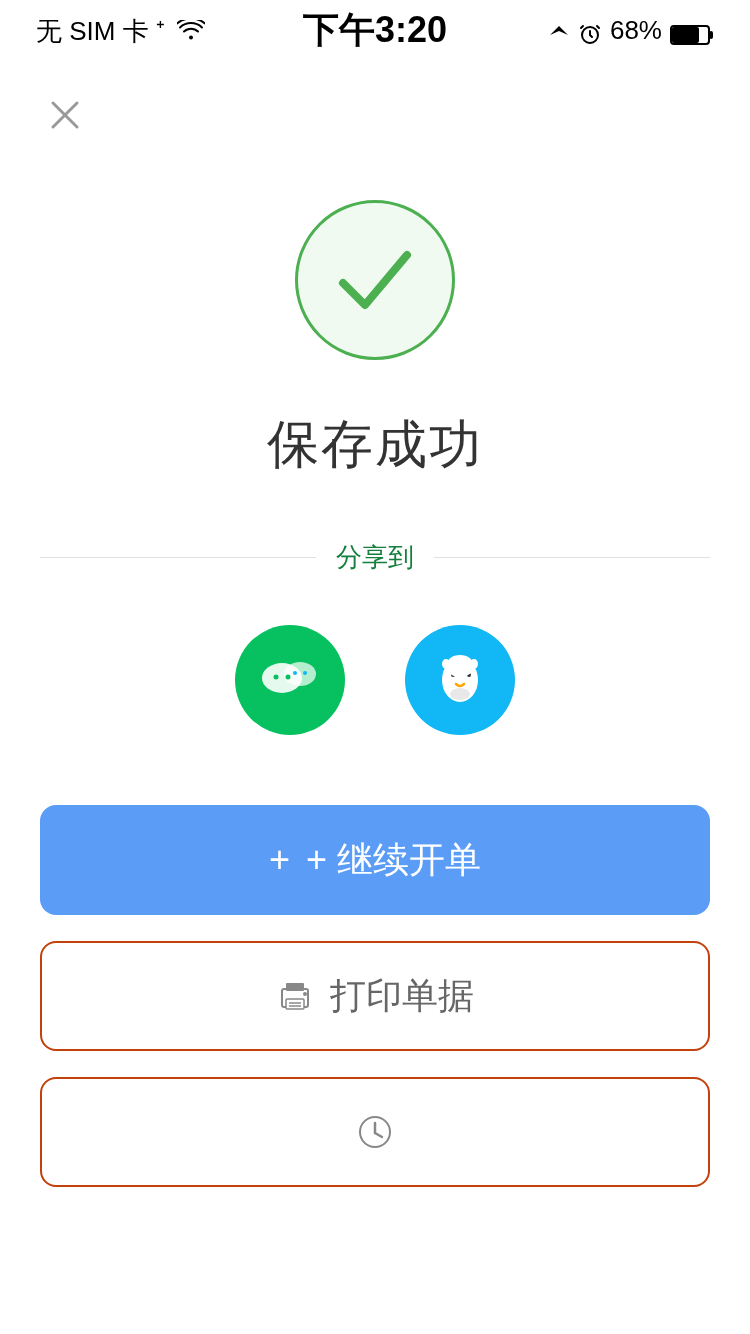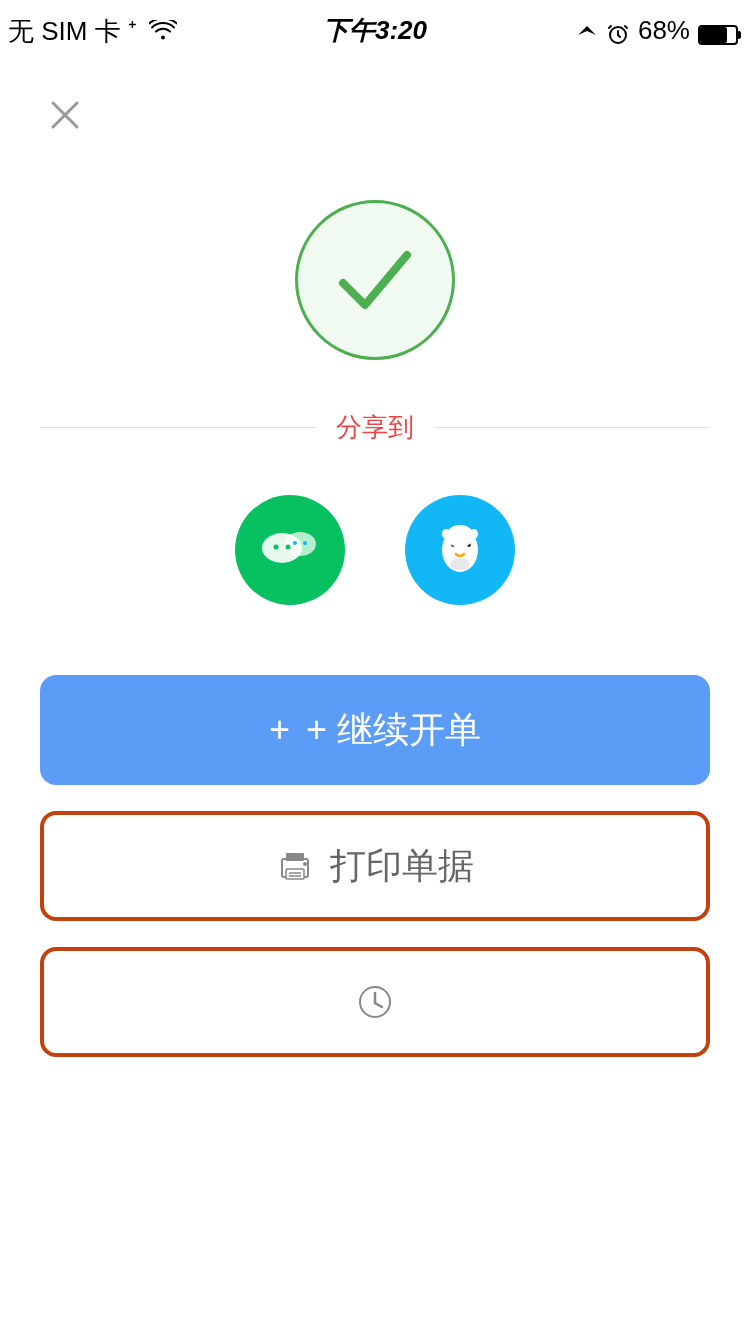--- a/index.html
+++ b/index.html
@@ -14,37 +14,36 @@
     }
 
     
     .status-bar {
       width: 100%;
       height: 60px;
       background: #ffffff;
       display: flex;
       align-items: center;
       justify-content: space-between;
-      padding: 0 8px;
+      padding: 0 36px;
       font-size: 26px;
       font-weight: 500;
       color: #000;
     }
     .status-bar-left {
       display: flex;
       align-items: center;
       gap: 12px;
     }
     .status-bar-center {
       position: absolute;
       left: 50%;
       transform: translateX(-50%);
-      font-size: 26px;
+      font-size: 36px;
       font-weight: 600;
-      font-style: italic;
     }
     .status-bar-right {
       display: flex;
       align-items: flex-end;
       gap: 8px;
       font-size: 26px;
     }
 
     
     .wifi-icon {
@@ -105,21 +104,21 @@
       gap: 20px;
       margin-bottom: 50px;
     }
     .share-divider .line {
       flex: 1;
       height: 1px;
       background: #e0e0e0;
     }
     .share-divider .label {
       font-size: 26px;
-      color: #ef4444;
+      color: #15803d;
     }
 
     
     .share-icons {
       display: flex;
       gap: 60px;
       margin-bottom: 70px;
       align-items: center;
       justify-content: center;
     }
@@ -164,21 +163,21 @@
     }
 
     .btn-primary {
       background: #5B9CF6;
       color: #ffffff;
     }
 
     .btn-secondary {
       background: #ffffff;
       color: #666666;
-      border: 4px solid #c2410c;
+      border: 2px solid #c2410c;
     }
   </style>
 </head>
 <body>
 
 <div class="status-bar">
   <div class="status-bar-left">
     <span style="font-size:26px;">无 SIM 卡 ⁺</span>
 
     <svg class="wifi-icon" viewBox="0 0 28 20" fill="none">
@@ -218,20 +217,21 @@
       <line x1="32" y1="8" x2="8" y2="32" stroke="#999999" stroke-width="3" stroke-linecap="round"></line>
     </svg>
   </div>
 
   <div class="success-circle">
     <svg width="80" height="70" viewBox="0 0 80 70" fill="none">
       <polyline points="8,38 30,60 72,10" stroke="#4CAF50" stroke-width="8" stroke-linecap="round" stroke-linejoin="round" fill="none"></polyline>
     </svg>
   </div>
 
+  <div class="success-title">保存成功</div>
 
   <div class="share-divider">
     <div class="line"></div>
     <span class="label">分享到</span>
     <div class="line"></div>
   </div>
 
   <div class="share-icons">
 
     <div class="share-icon-btn wechat-btn">

